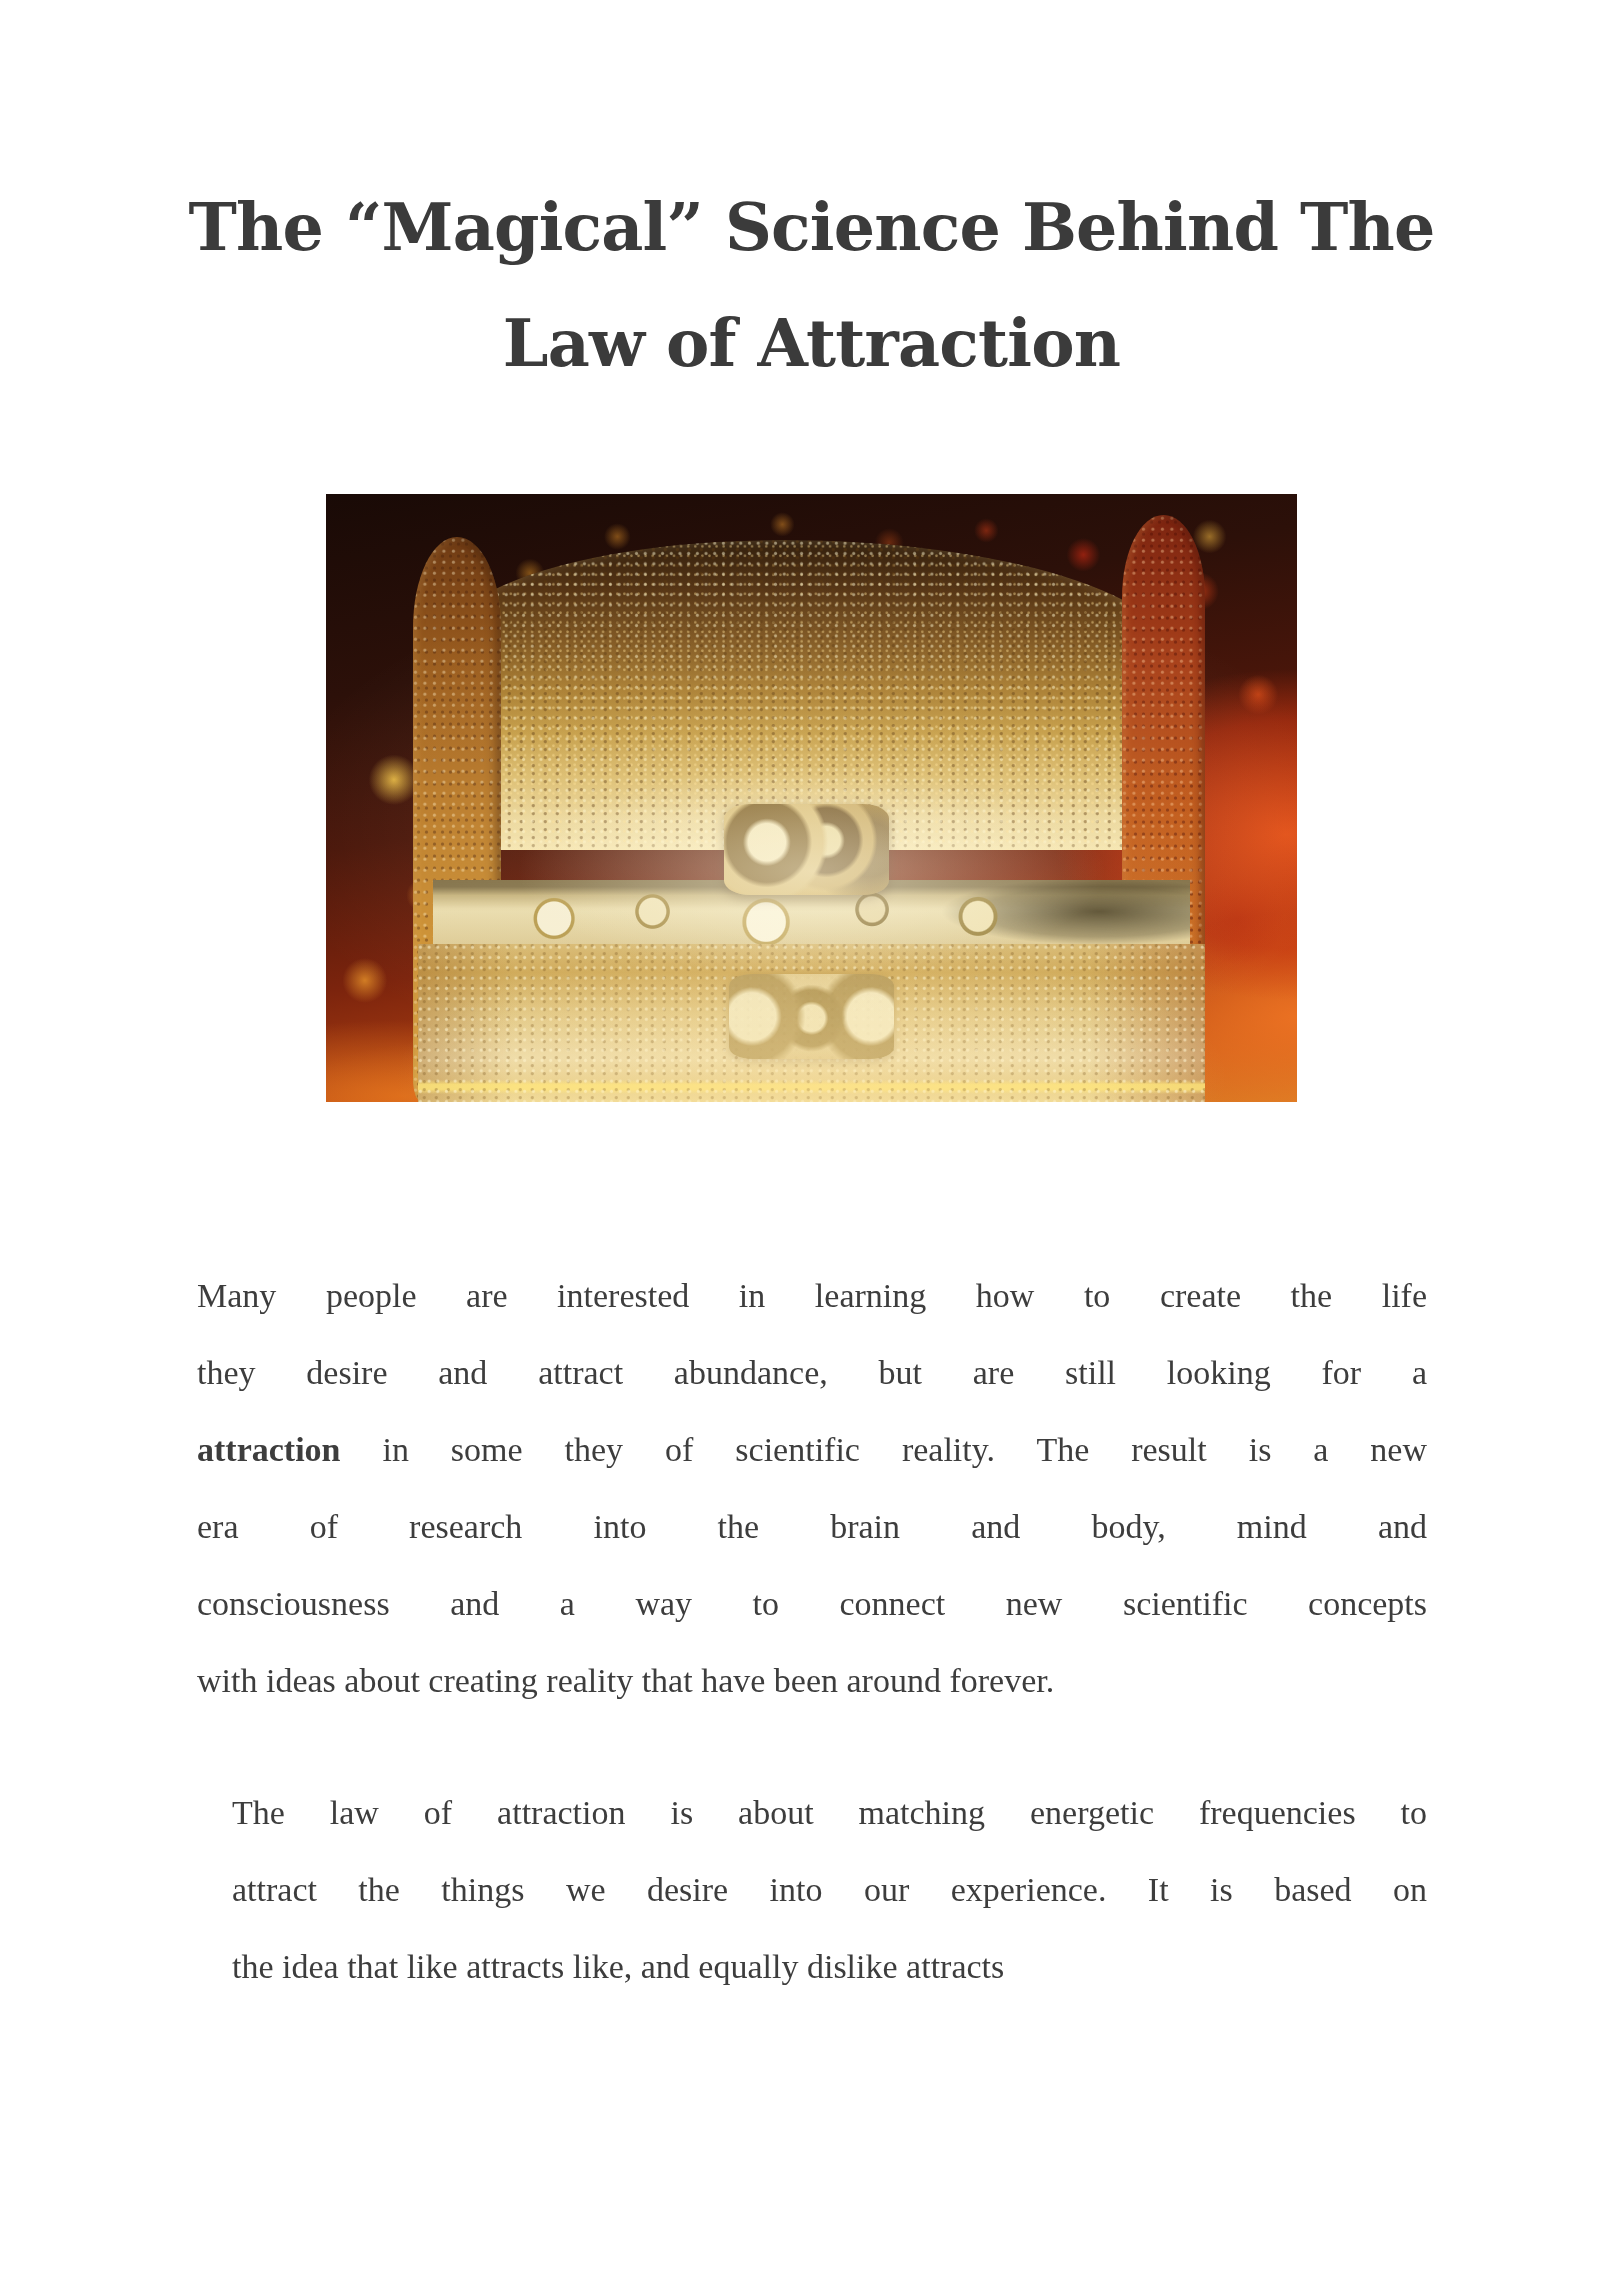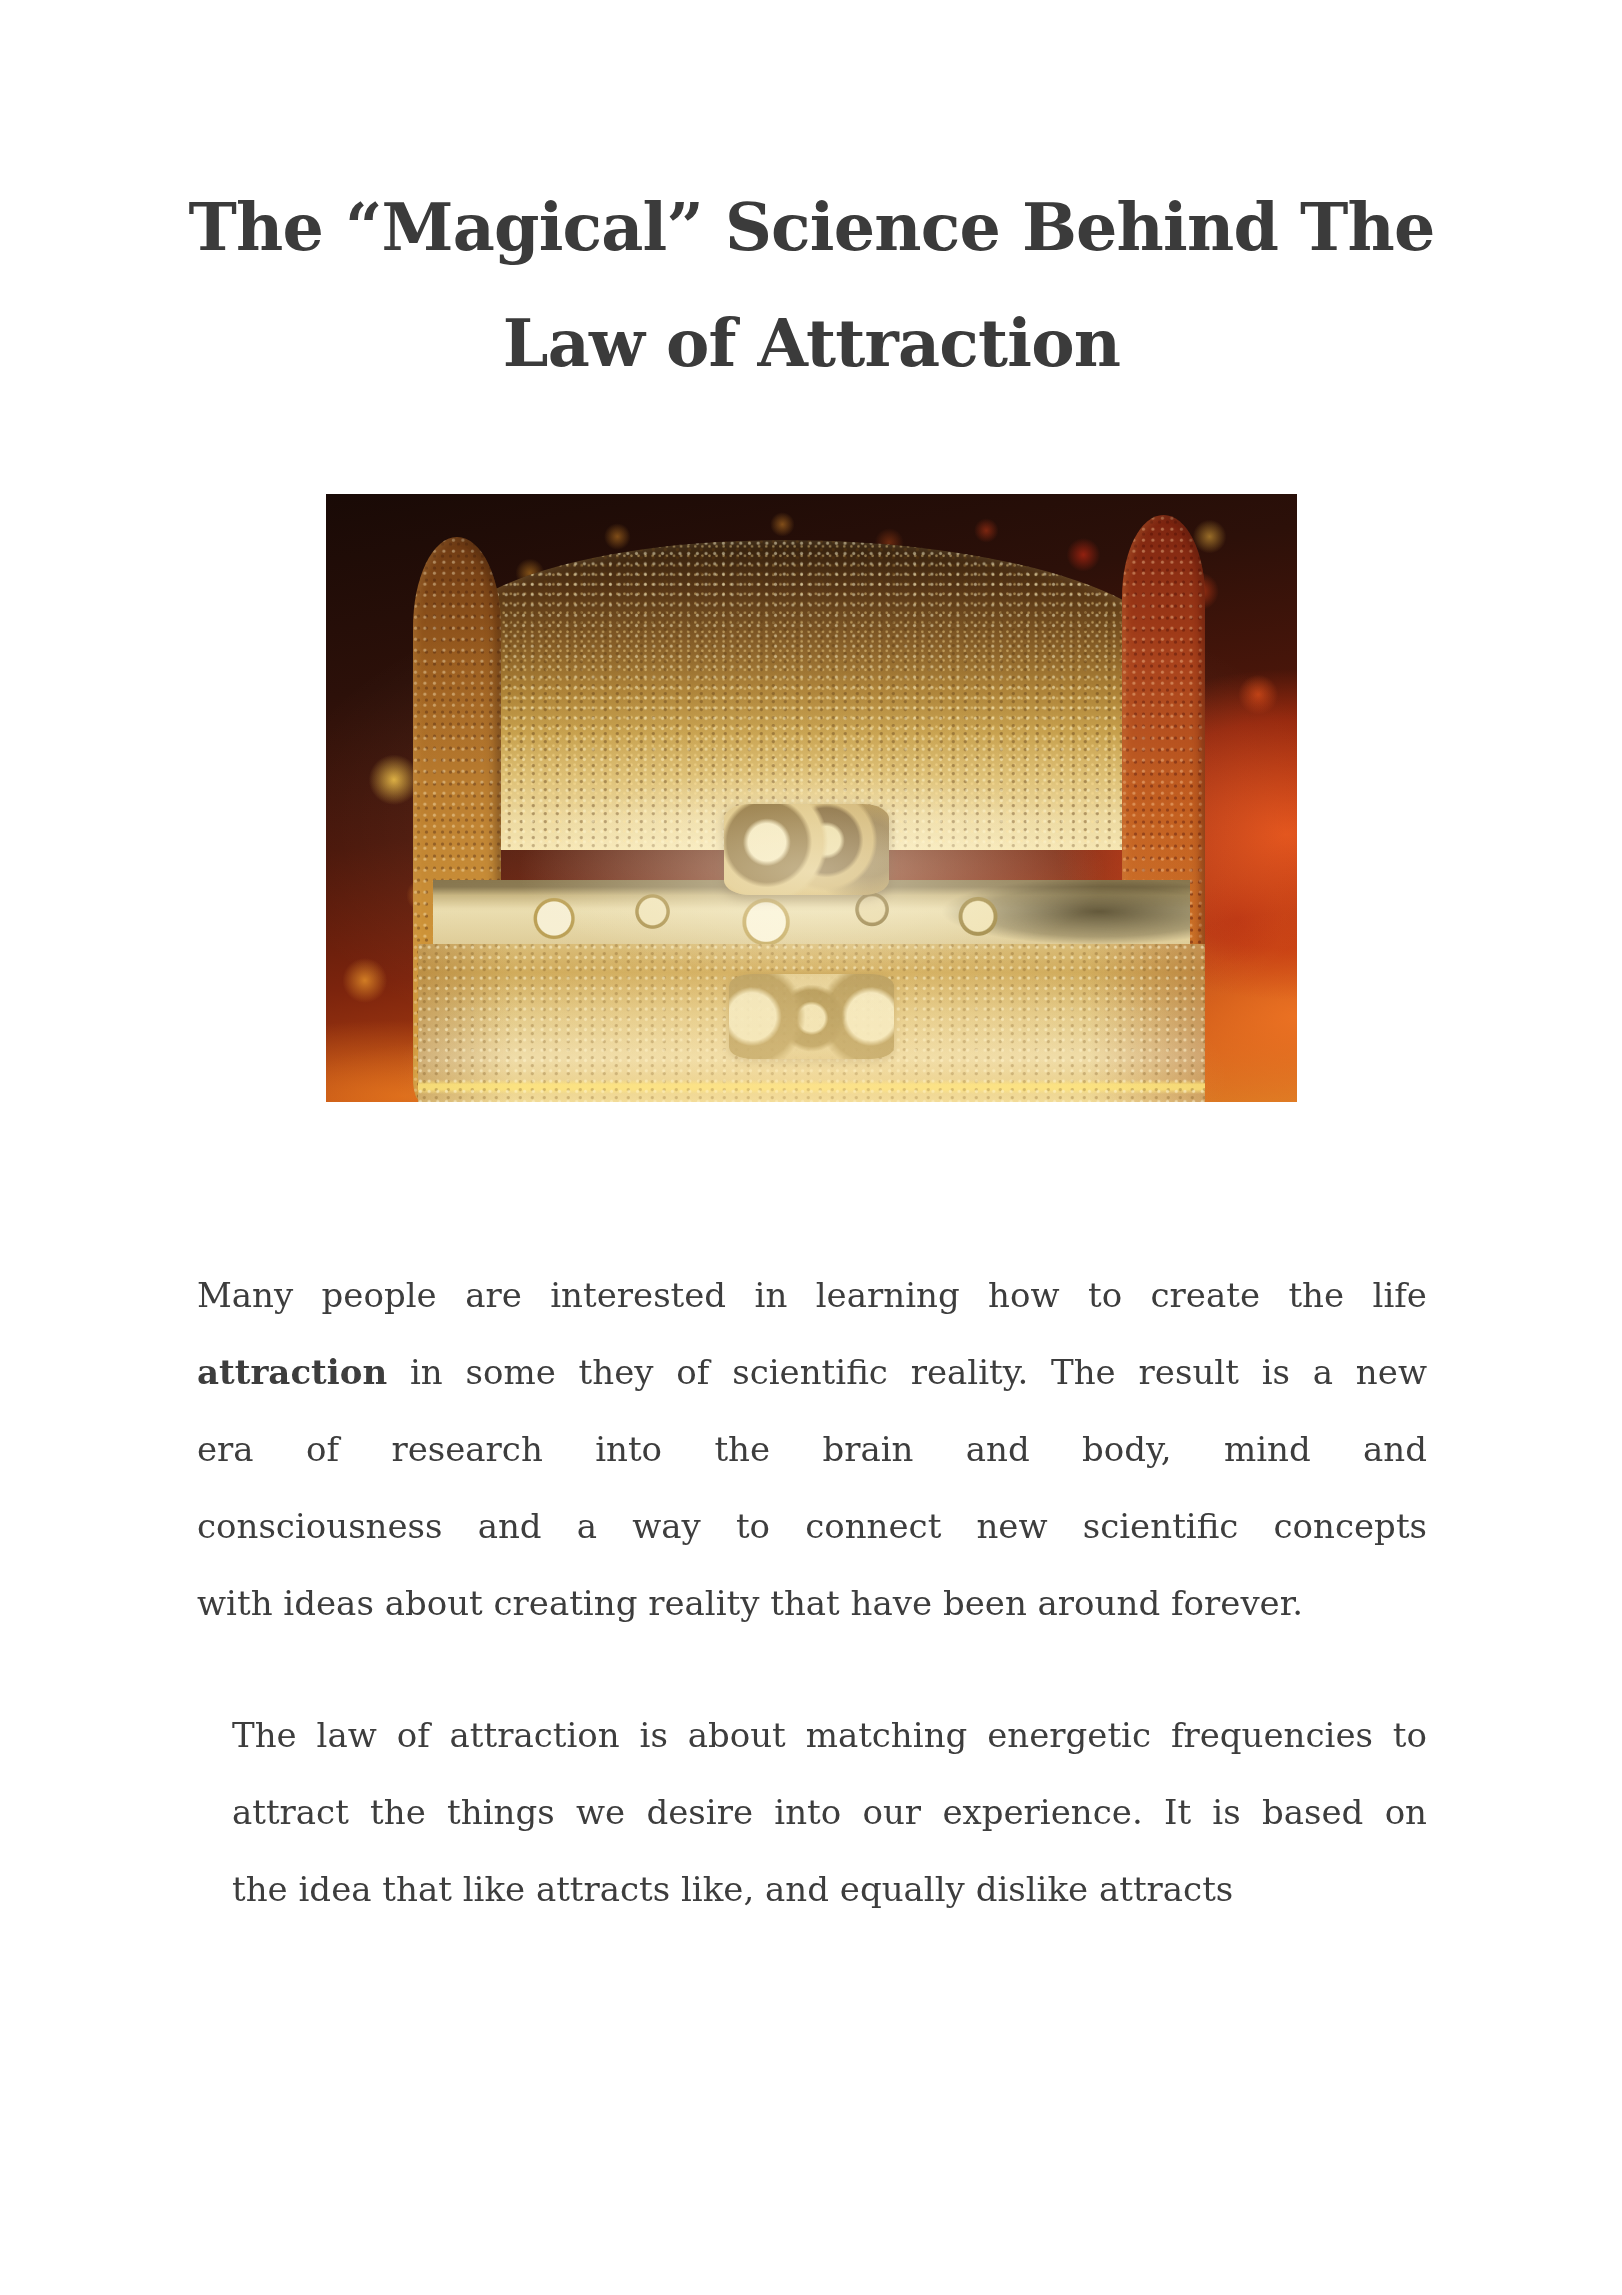--- a/index.html
+++ b/index.html
@@ -149,21 +149,21 @@
   }
 
   
   .body-text{
     position:absolute;
     left:197px; top:1257px;
     width:1230px;
     font-size:34px;
     color:#3d3d3d;
   }
-  .paragraph{margin:0;}
+  .paragraph{margin:0;font-family:Liberation Serif, serif;}
   .para-2{margin-top:55px;margin-left:35px;}
   .line{
     height:77px;
     line-height:77px;
     text-align:justify;
     text-align-last:justify;
     overflow:hidden;
   }
   .line.end{text-align-last:left;}
   .bold{font-weight:bold;}
@@ -188,20 +188,21 @@
     <div class="coin-band"></div>
     <div class="chest-base"></div>
     <div class="chest-clasp"></div>
     <div class="img-glow"></div>
   </figure>
 
   <div class="body-text">
 
     <div class="paragraph">
       <div class="line"><span>Many people are interested in learning how to create the life</span></div>
+      <div class="line"><span>they desire and attract abundance, but are still looking for a</span></div>
       <div class="line"><b class="bold">attraction</b><span> in some they of scientific reality. The result is a new</span></div>
       <div class="line"><span>era of research into the brain and body, mind and</span></div>
       <div class="line"><span>consciousness and a way to connect new scientific concepts</span></div>
       <div class="line end"><span>with ideas about creating reality that have been around forever.</span></div>
     </div>
 
     <div class="paragraph para-2">
       <div class="line"><span>The law of attraction is about matching energetic frequencies to</span></div>
       <div class="line"><span>attract the things we desire into our experience. It is based on</span></div>
       <div class="line end"><span>the idea that like attracts like, and equally dislike attracts</span></div>

